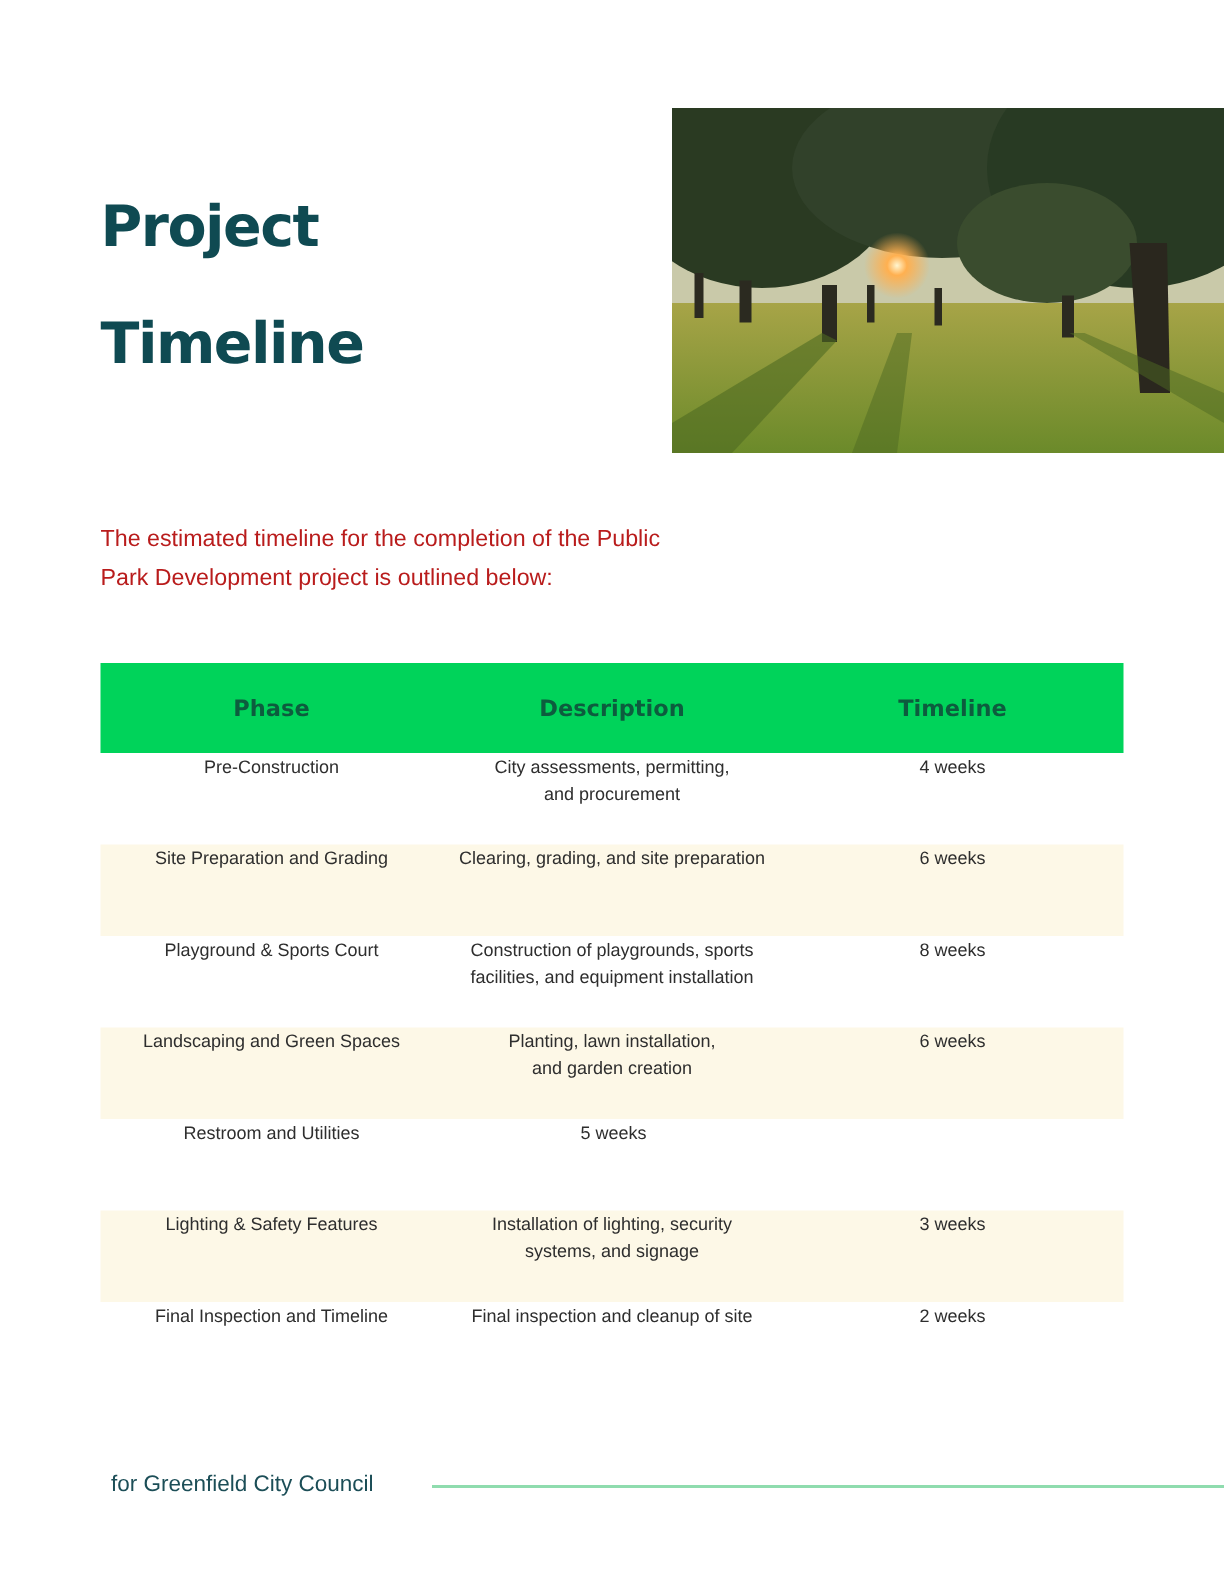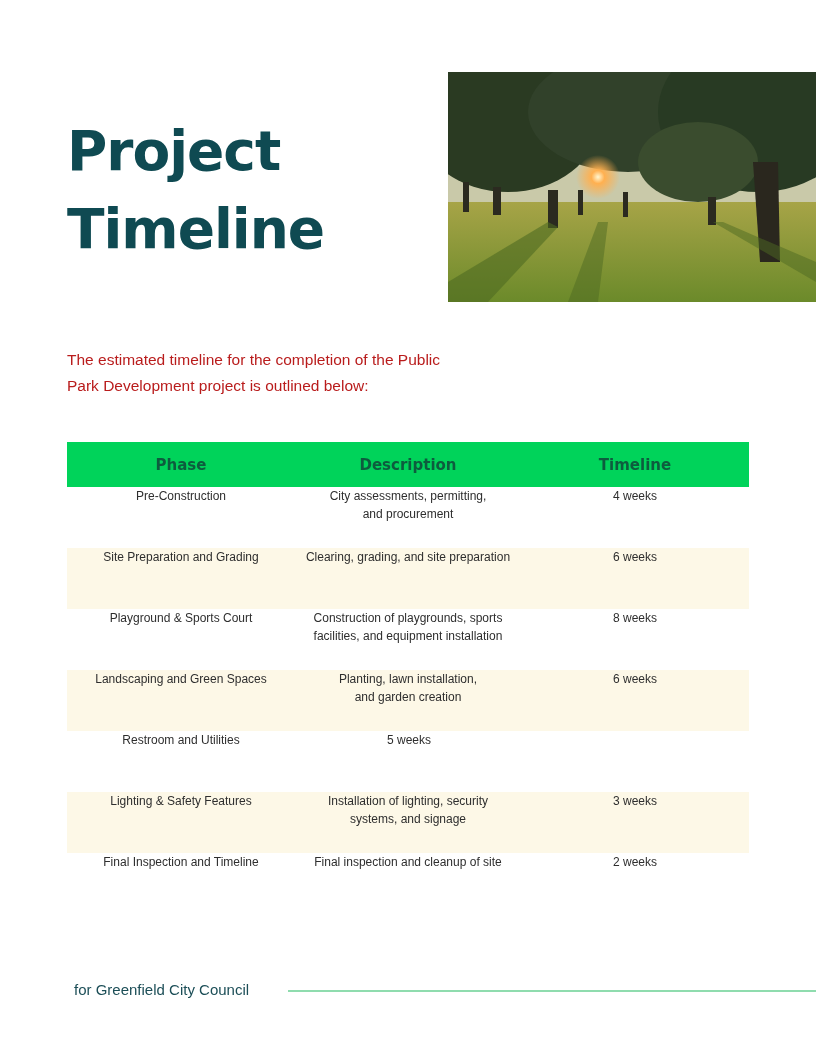--- a/index.html
+++ b/index.html
@@ -2,40 +2,40 @@
 <html><head>
   <meta charset="utf-8">
   <style>
     * { margin: 0; padding: 0; box-sizing: border-box; }
     html, body { width: 816px; height: 1056px; background: #ffffff; overflow: hidden; }
     body { position: relative; font-family: "Liberation Sans", "DejaVu Sans", sans-serif; color: #2b2b2b; }
 
     .title {
       position: absolute; left: 67px; top: 112px;
       font-family: "DejaVu Sans", sans-serif; font-weight: bold;
-      font-size: 55px; line-height: 78px; color: #0f4a52; letter-spacing: -1px;
+      font-size: 38px; line-height: 78px; color: #0f4a52; letter-spacing: -1px;
     }
     .title span { display: block; }
 
     .hero {
       position: absolute; left: 448px; top: 72px; width: 368px; height: 230px;
       overflow: hidden; background: #3a4a2a;
     }
     .hero svg { width: 100%; height: 100%; display: block; }
 
     .intro {
       position: absolute; left: 67px; top: 347px; width: 400px;
       font-size: 15.5px; line-height: 26px; color: #b91c1c;
     }
 
     .table {
       position: absolute; left: 67px; top: 442px; width: 682px;
     }
     .thead {
-      display: flex; height: 45px; background: #00d35a; align-items: center;
+      display: flex; height: 60px; background: #00d35a; align-items: center;
     }
     .thead div {
       font-family: "DejaVu Sans", sans-serif; font-weight: bold; font-size: 15px; color: #0d5c3e;
       text-align: center;
     }
     .row { display: flex; height: 61px; align-items: flex-start; }
     .row.alt { background: #fdf8e7; }
     .c1 { width: 228px; text-align: center; }
     .c2 { width: 226px; text-align: center; }
     .c3 { width: 228px; text-align: center; }

